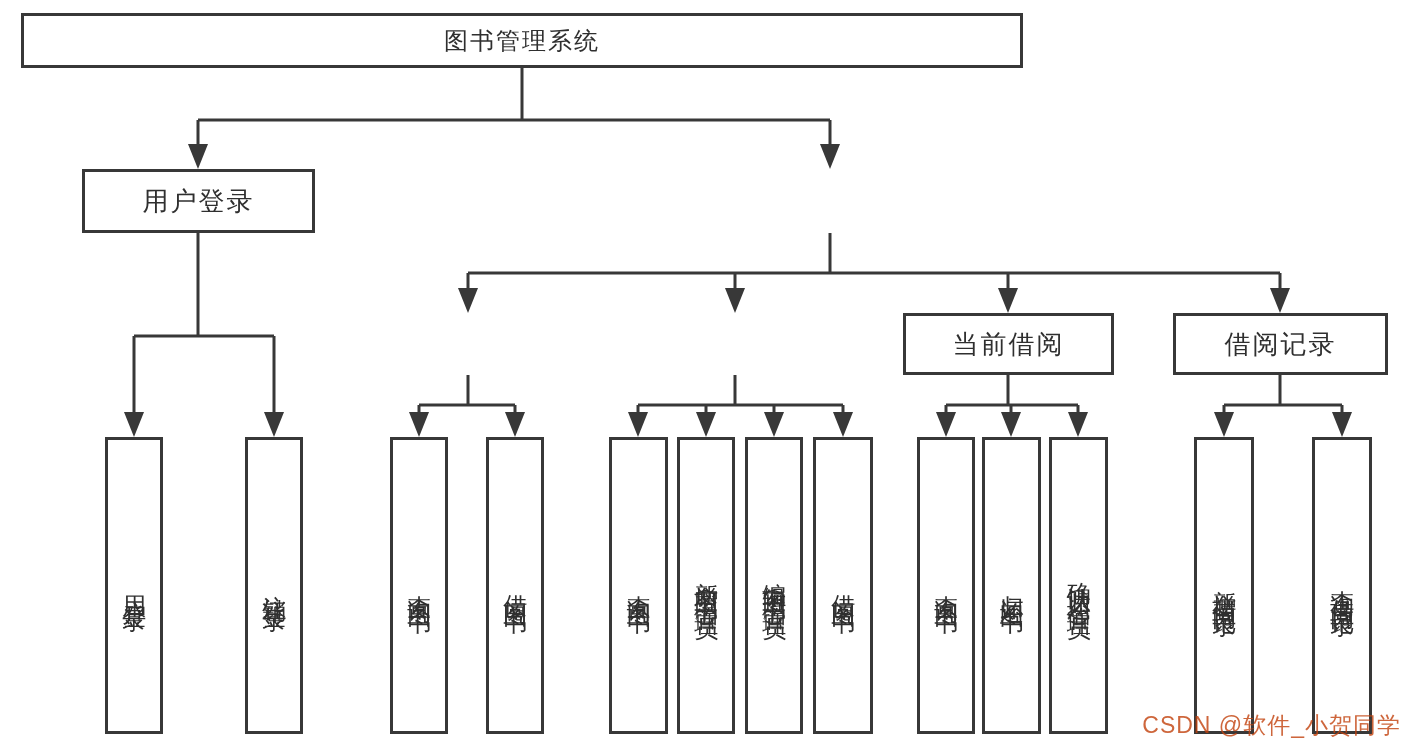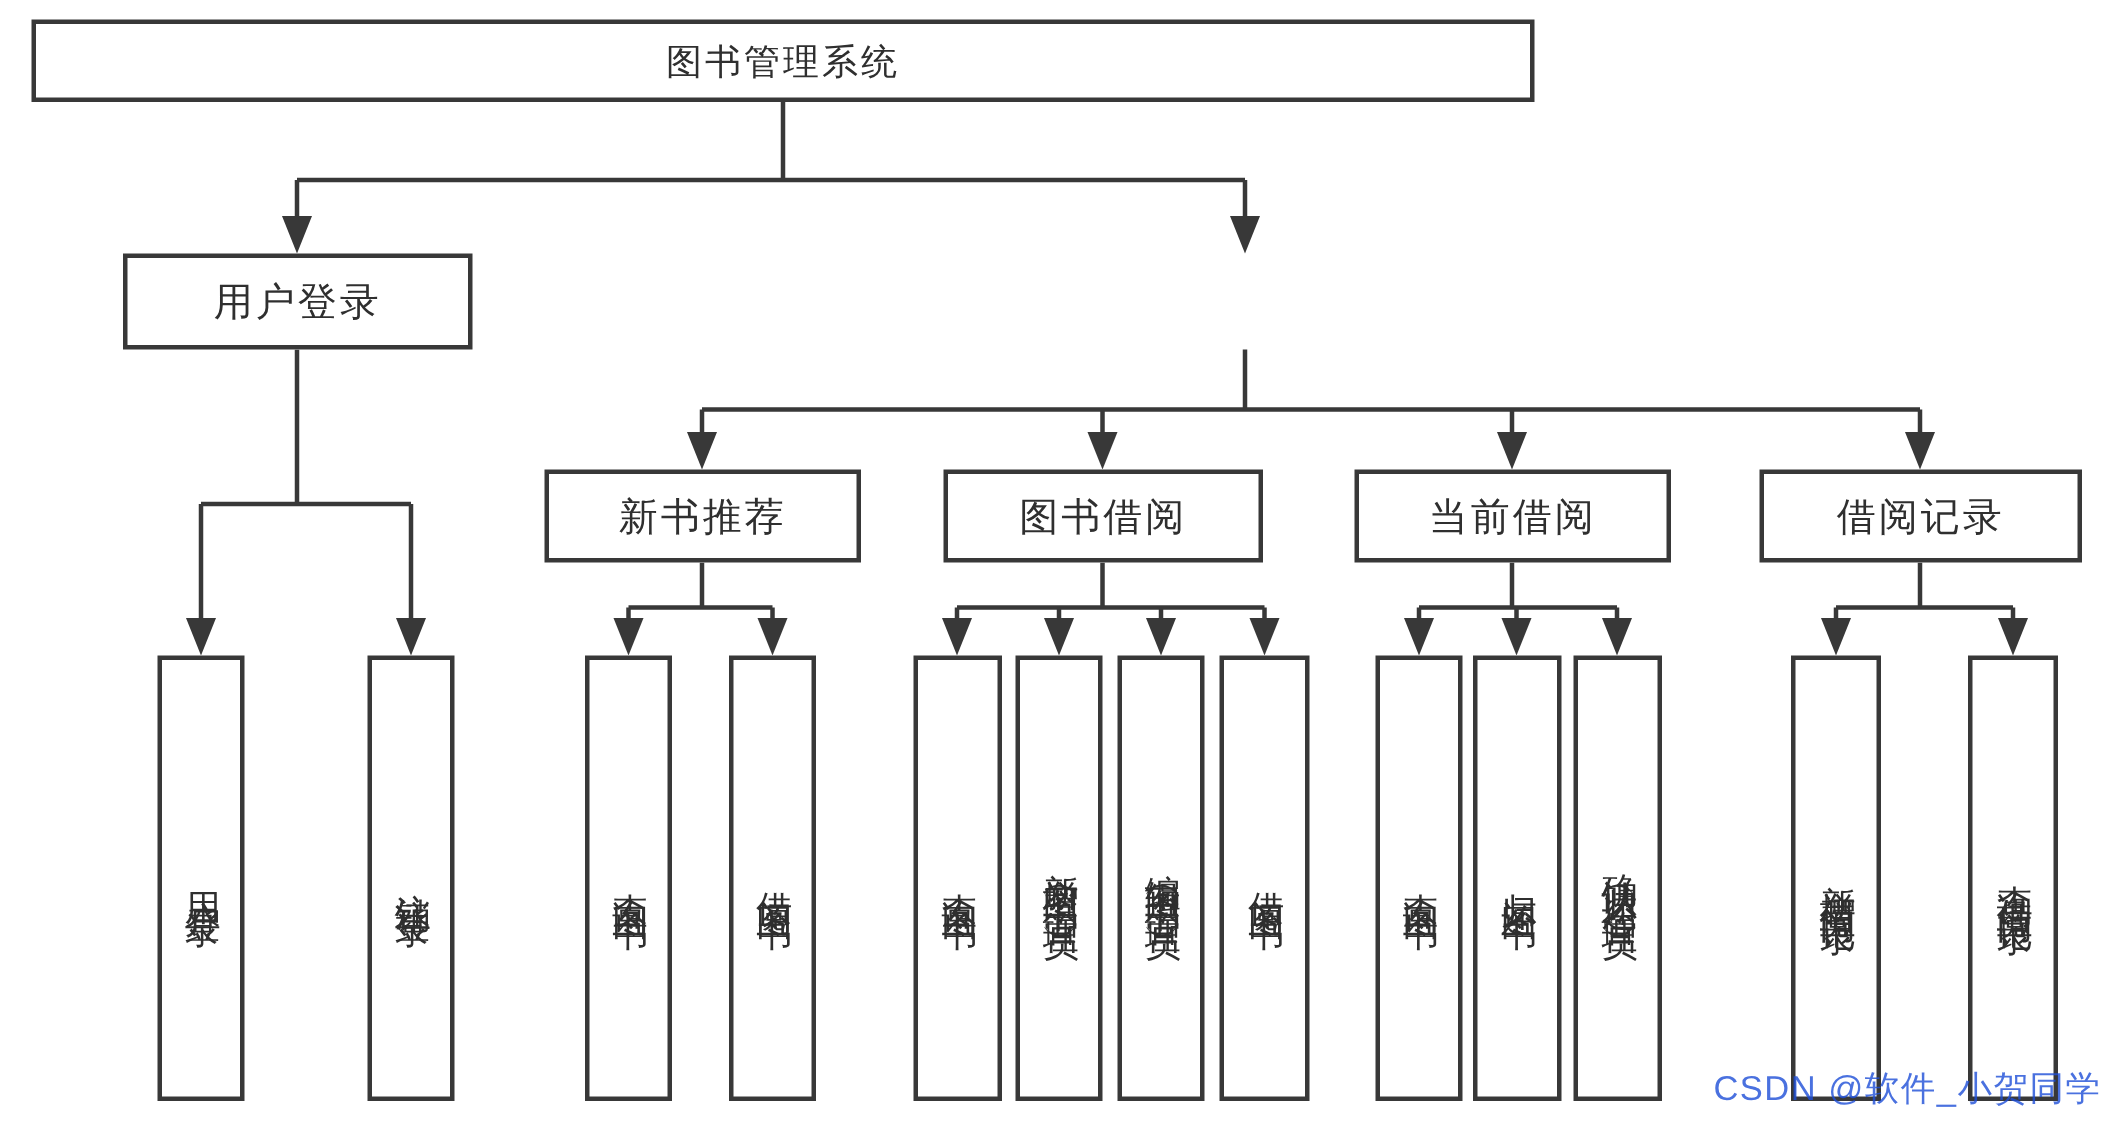--- a/index.html
+++ b/index.html
@@ -34,21 +34,21 @@
     font-size:24px;
     letter-spacing:5px;
     line-height:1.1;
   }
   .watermark{
     position:absolute;
     right:4px;
     bottom:6px;
     z-index:5;
     font-size:23px;
-    color:#1d4ed8;
+    color:#c2410c;
     opacity:.8;
     white-space:nowrap;
     letter-spacing:1px;
   }
 </style>
 </head>
 <body>
 
 <div class="stage">
 
@@ -93,26 +93,20 @@
   </svg>
 
   <div class="box hbox rootbox" style="left:21px;top:13px;width:1002px;height:55px">
     <span>图书管理系统</span>
   </div>
 
   <div class="box hbox" style="left:82px;top:169px;width:233px;height:64px">
     <span>用户登录</span>
   </div>
 
-  <div class="box hbox" style="left:363px;top:313px;width:211px;height:62px">
-    <span>新书推荐</span>
-  </div>
-  <div class="box hbox" style="left:629px;top:313px;width:213px;height:62px">
-    <span>图书借阅</span>
-  </div>
   <div class="box hbox" style="left:1173px;top:313px;width:215px;height:62px">
     <span>借阅记录</span>
   </div>
   <div class="box hbox" style="left:903px;top:313px;width:211px;height:62px">
     <span>当前借阅</span>
   </div>
 
   <div class="box vbox" style="left:105px;top:437px;width:58px;height:297px">
     <span>用户登录</span>
   </div>

